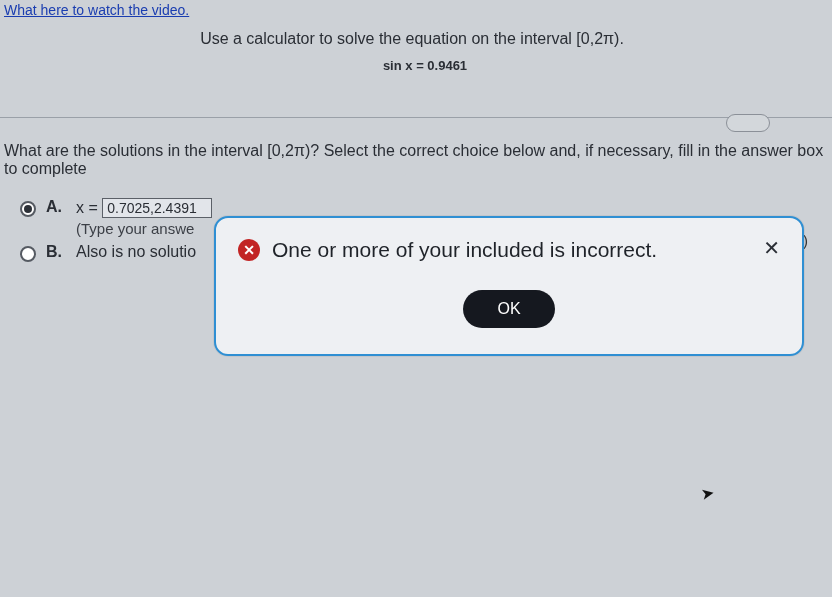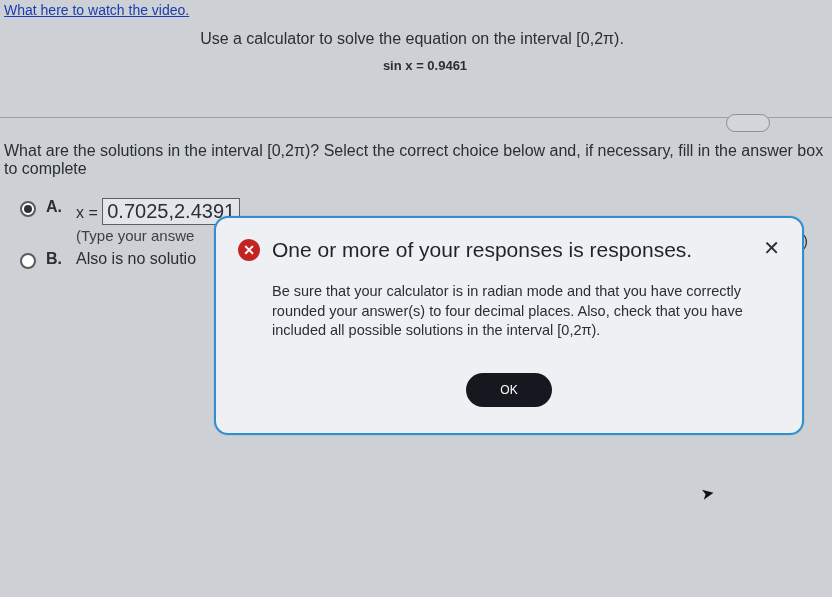--- a/index.html
+++ b/index.html
@@ -82,21 +82,21 @@
     background: #2d3138;
   }
   .choice-label { font-weight: bold; width: 20px; flex-shrink: 0; }
   .choice-body { flex: 1; }
   .inline-eq { white-space: nowrap; }
   .answer-box {
     display: inline-block;
     border: 1px solid #5b6068;
     background: #e2e5ea;
     padding: 1px 4px;
-    font-size: 20px;
+    font-size: 14px;
     min-width: 110px;
   }
   .hint {
     font-size: 15px;
     color: #3b3f46;
     padding-top: 2px;
   }
   .trail-paren {
     position: absolute;
     right: 24px;
@@ -157,21 +157,21 @@
   .modal-footer {
     text-align: center;
     padding-top: 28px;
   }
   .ok-btn {
     background: #15181f;
     color: #fff;
     border: none;
     border-radius: 22px;
     padding: 10px 34px;
-    font-size: 12px;
+    font-size: 16px;
     cursor: pointer;
   }
   .cursor-arrow {
     position: absolute;
     right: 118px;
     bottom: 94px;
     font-size: 16px;
     color: #111;
     transform: rotate(-10deg);
   }
@@ -217,24 +217,23 @@
   </div>
 
 </div>
 
 <span class="trail-paren">.)</span>
 
 
 <div class="modal">
   <div class="modal-header">
     <div class="err-icon">✕</div>
-    <div class="modal-title">One or more of your responses is responses.</div>
+    <div class="modal-title">One or more of your included is incorrect.</div>
     <div class="close-x">✕</div>
   </div>
-  <div class="modal-body">Be sure that your calculator is in radian mode and that you have correctly rounded your answer(s) to four decimal places. Also, check that you have included all possible solutions in the interval [0,2π).</div>
   <div class="modal-footer">
     <button class="ok-btn">OK</button>
   </div>
 </div>
 
 <div class="cursor-arrow">➤</div>
 
 
 
 

